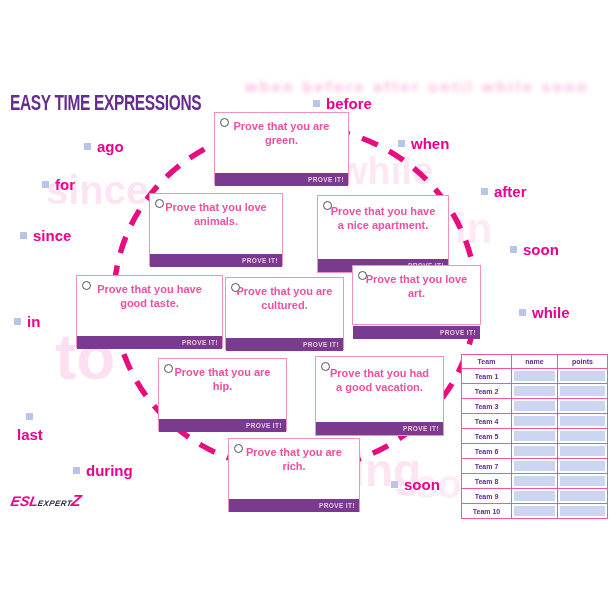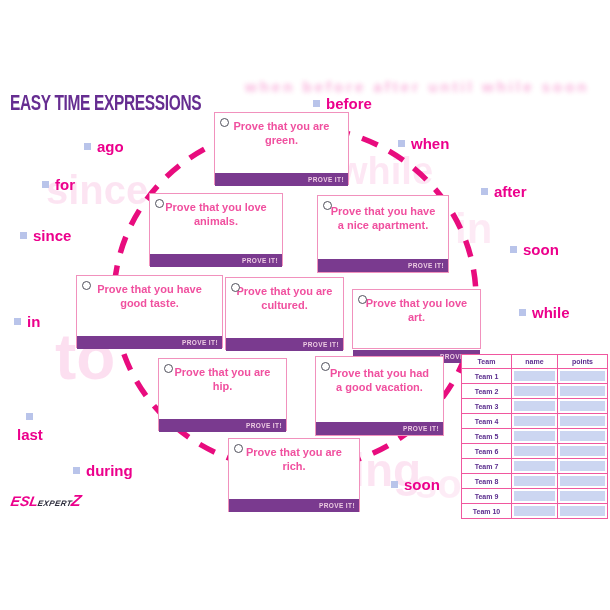--- a/index.html
+++ b/index.html
@@ -171,21 +171,21 @@
         <span>PROVE IT!</span>
       </div>
   </div>
   <div class="card" style="left:225px; top:277px; width:119px; height:73px;">
     <span class="hole"></span>
     <div class="ctext">Prove that you are cultured.</div>
     <div class="cfooter">
         <span>PROVE IT!</span>
       </div>
   </div>
-  <div class="card" style="left:352px; top:289px; width:129px; height:60px;">
+  <div class="card" style="left:352px; top:265px; width:129px; height:60px;">
     <span class="hole"></span>
     <div class="ctext">Prove that you love art.</div>
     <div class="cfooter">
         <span>PROVE IT!</span>
       </div>
   </div>
   <div class="card" style="left:158px; top:358px; width:129px; height:73px;">
     <span class="hole"></span>
     <div class="ctext">Prove that you are hip.</div>
     <div class="cfooter">

